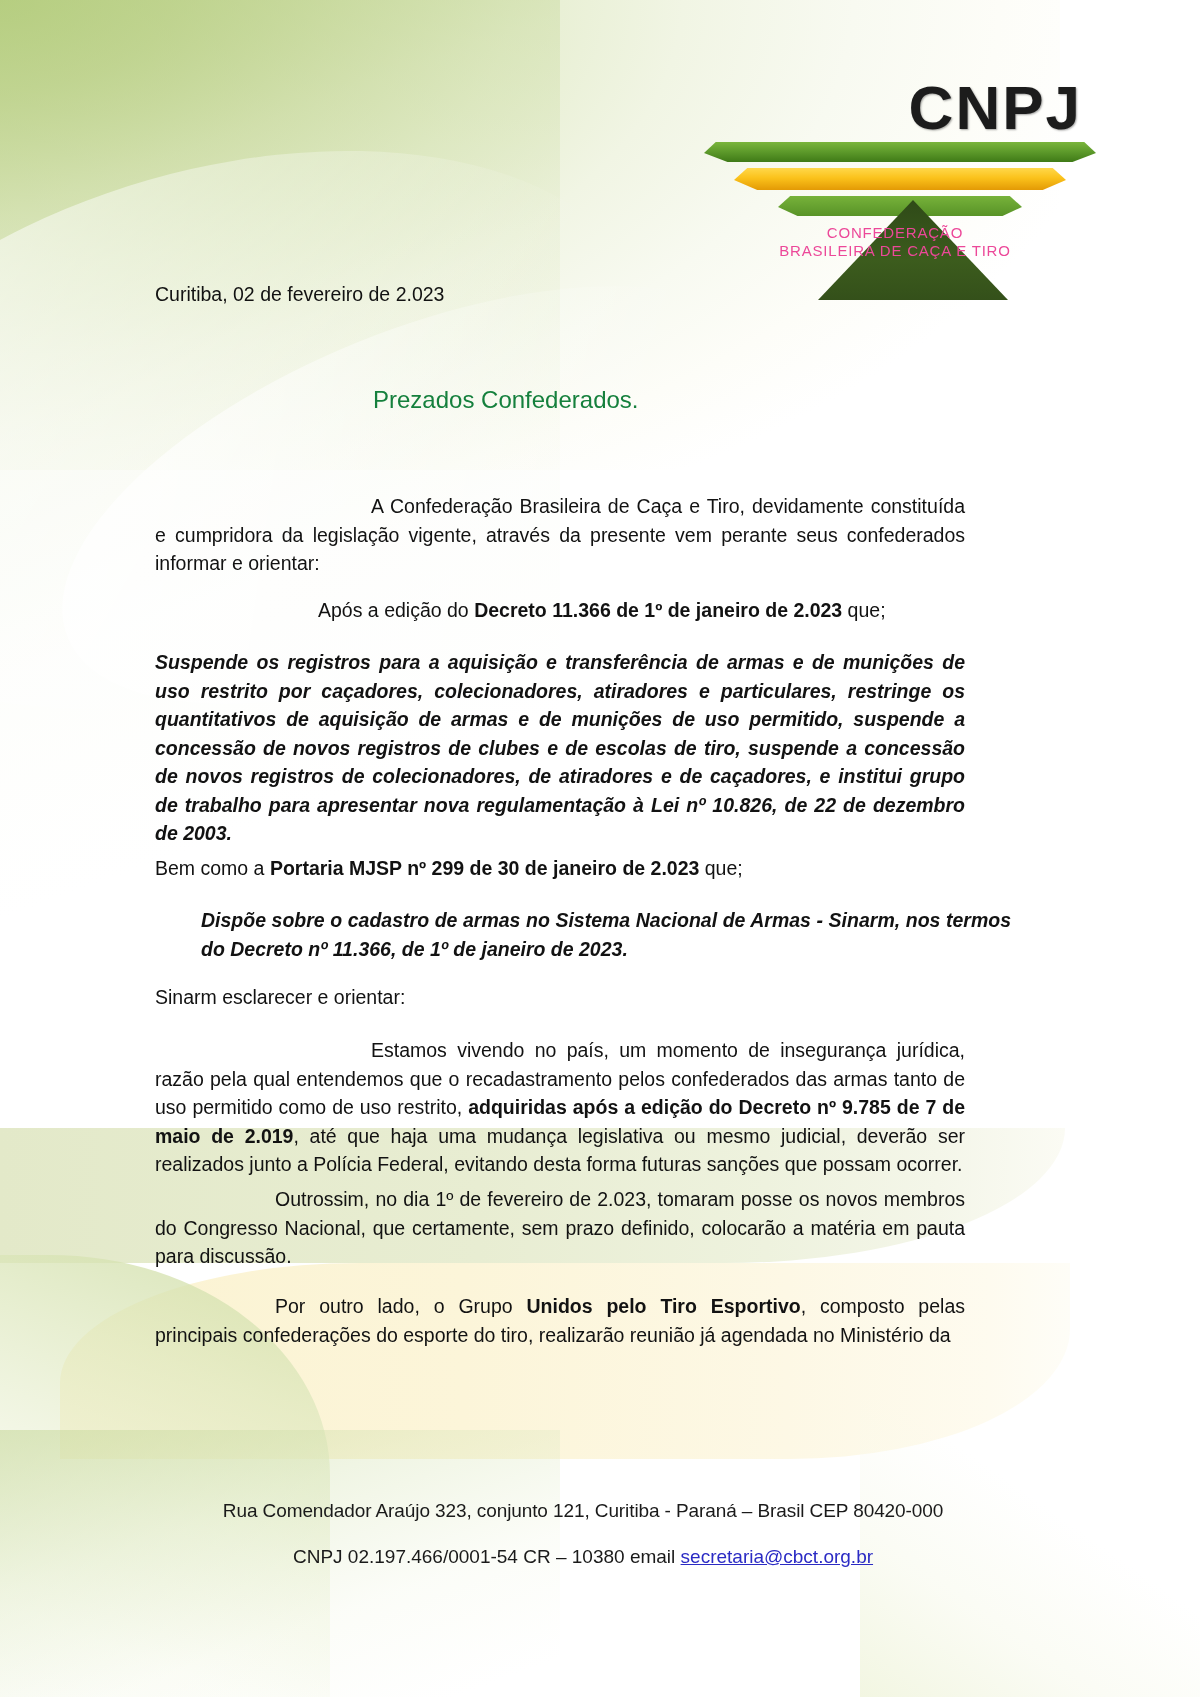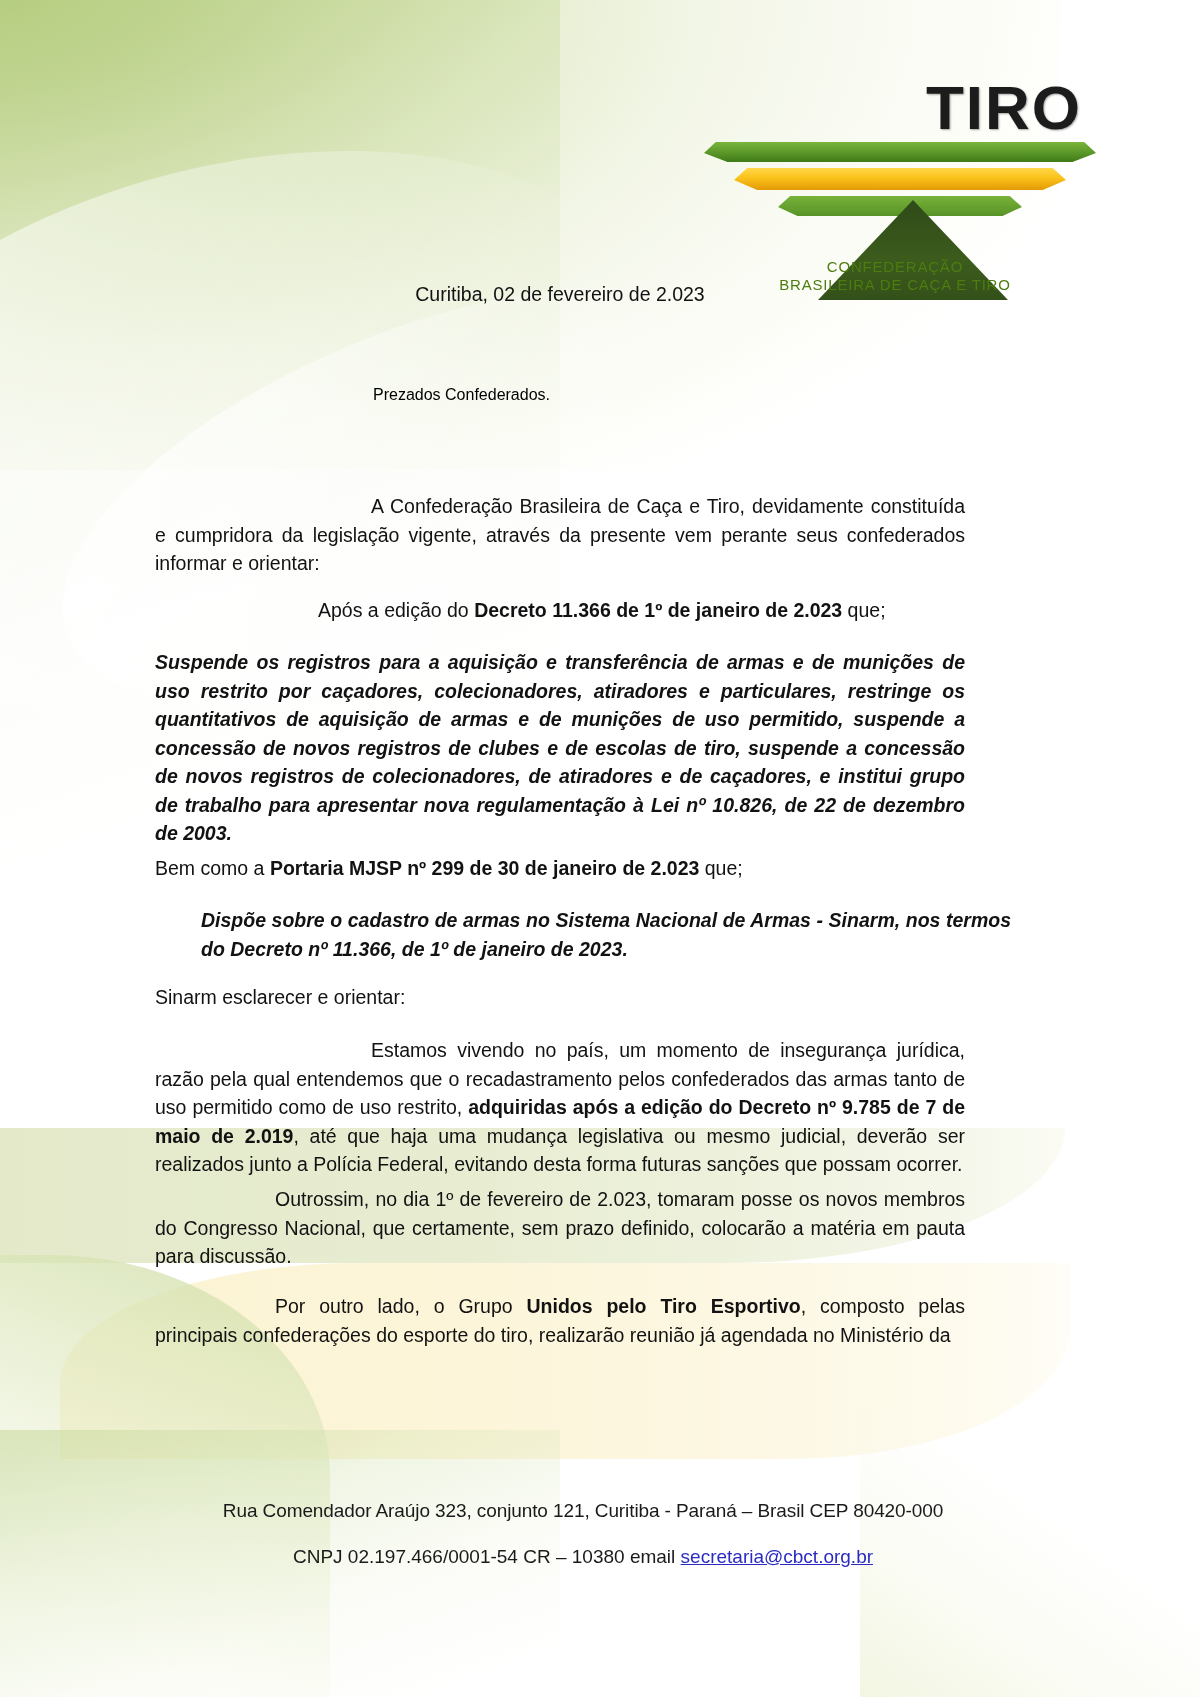--- a/index.html
+++ b/index.html
@@ -138,33 +138,33 @@
   }
   .logo-map{
     position:absolute;left:182px;top:102px;width:50px;height:48px;
     background:linear-gradient(150deg,#cfe08a 0%, #9fc04e 55%, #7ea634 100%);
     clip-path:polygon(38% 0,60% 6%,72% 2%,80% 14%,95% 26%,92% 42%,
       100% 56%,86% 72%,74% 96%,56% 100%,40% 88%,28% 72%,
       16% 60%,10% 42%,18% 26%,26% 10%);
   }
   .logo-caption{
     position:absolute;left:0;right:10px;top:152px;
-    text-align:center;color:#4d7c0f;
-    font-family:"Liberation Sans", sans-serif;
-    letter-spacing:.8px;line-height:1.22;margin-top:34px;
+    text-align:center;color:#ec4899;
+    font-family:"Liberation Sans", sans-serif;
+    letter-spacing:.8px;line-height:1.22;
   }
   .logo-caption .c1{font-size:15px;display:block;}
   .logo-caption .c2{font-size:15px;display:block;}
   .date-line{
     position:absolute;left:155px;top:283px;width:810px;
-    text-align:center;font-size:19.5px;color:#121212;
+    text-align:left;font-size:19.5px;color:#121212;
   }
   .greeting{
     position:absolute;left:155px;top:386px;width:810px;
-    font-size:16px;color:#000000;
+    font-size:24px;color:#15803d;
     padding-left:218px;box-sizing:border-box;
   }
 
   .body-block{
     position:absolute;left:155px;width:810px;
     font-size:19.5px;line-height:28.5px;
     text-align:justify;color:#121212;
   }
   .indent{text-indent:216px;}
   .indent-sm{text-indent:163px;}
@@ -200,21 +200,21 @@
     <div class="bg-swoosh"></div>
     <div class="bg-swoosh2"></div>
     <div class="bg-band-green"></div>
     <div class="bg-band-cream"></div>
     <div class="bg-bottom-green"></div>
     <div class="bg-bottom-green2"></div>
     <div class="bg-bottom-right"></div>
   </div>
 
   <div class="logo">
-    <div class="logo-word">TIRO</div>
+    <div class="logo-word">CNPJ</div>
     <div class="logo-bars">
       <div class="bar bar-green-top"></div>
       <div class="bar bar-yellow"></div>
       <div class="bar bar-green-bot"></div>
       <div class="logo-triangle">
         <div class="logo-map"></div>
       </div>
     </div>
     <div class="logo-caption">
       <span class="c1">CONFEDERAÇÃO</span>

